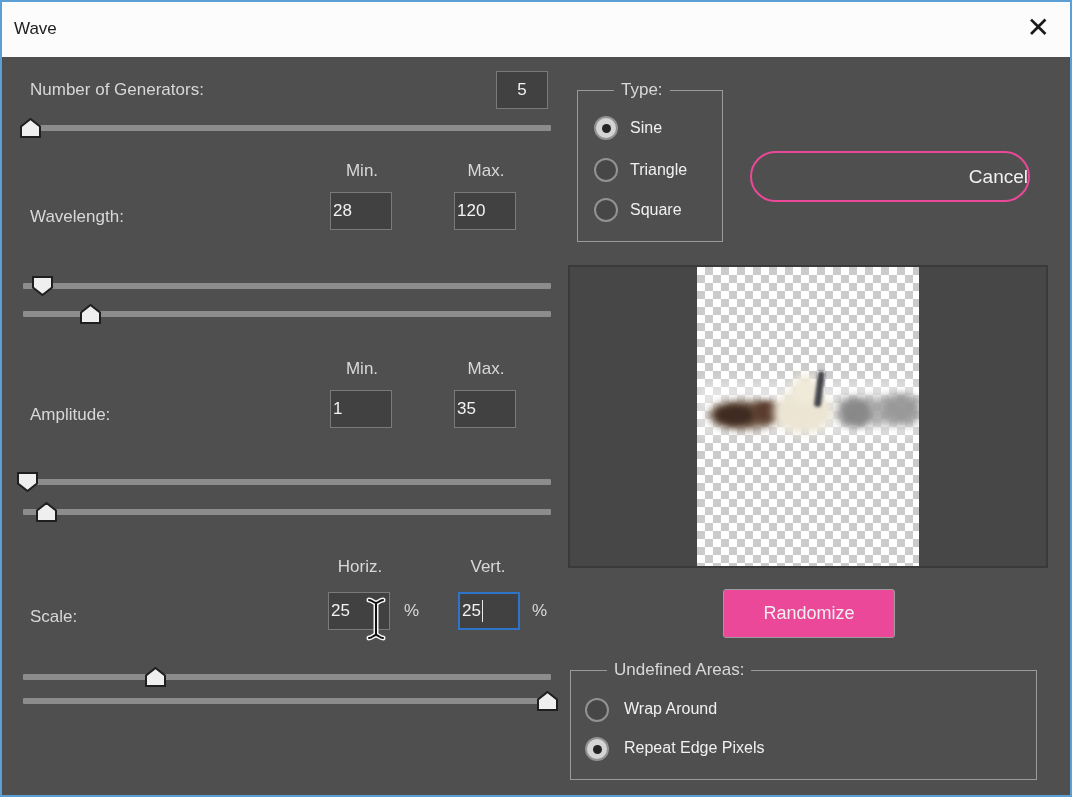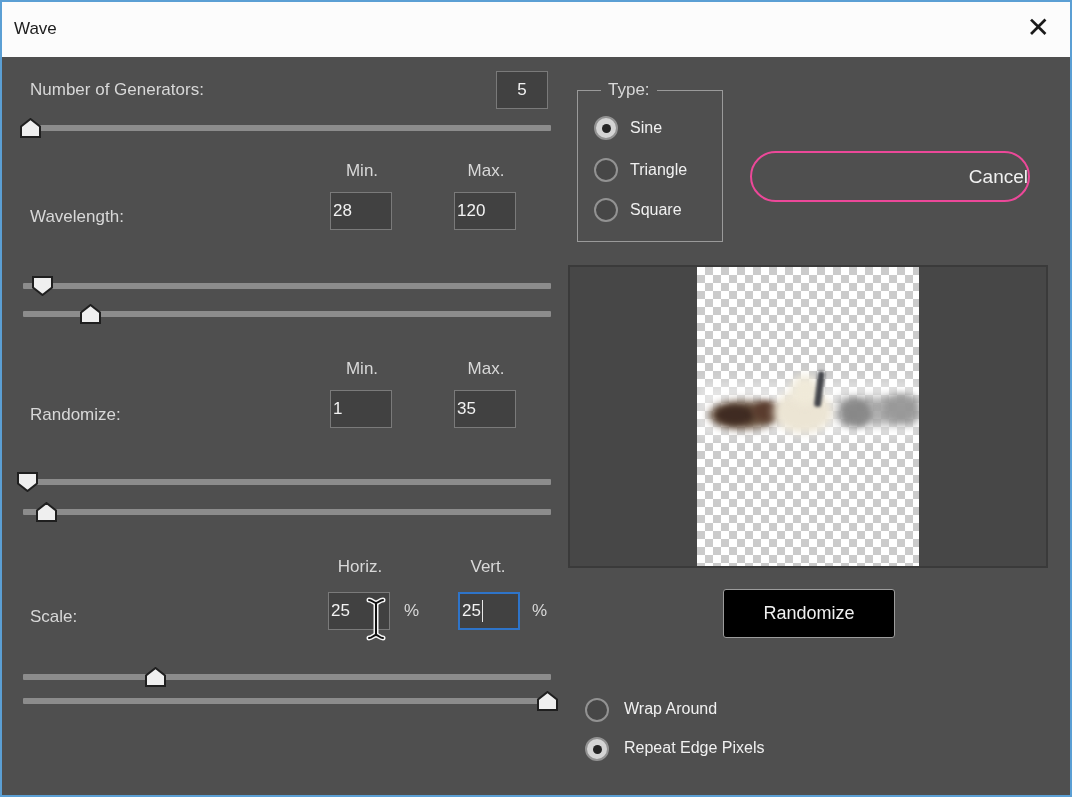--- a/index.html
+++ b/index.html
@@ -22,34 +22,34 @@
           box-sizing:border-box;display:flex;align-items:center;color:#F2F2F2;font-size:17px;padding-left:2px;}
   .valbox.center{justify-content:center;padding-left:0;}
   .valbox.focused{border:2px solid #2E74C9;}
   .caret{display:inline-block;width:1px;height:22px;background:#E8E8E8;margin-left:1px;}
   
   .slider{position:absolute;left:23px;width:528px;height:6px;}
   .track{position:absolute;left:0;top:0;width:100%;height:6px;background:#8C8C8C;border-radius:1px;}
   .thumb{position:absolute;top:-7px;width:21px;height:20px;}
   
   fieldset{position:absolute;margin:0;border:1px solid #9A9A9A;box-sizing:border-box;padding:0;}
-  legend{font-size:17px;color:#D8D8D8;margin-left:23px;padding:0 7px;}
+  legend{font-size:17px;color:#D8D8D8;margin-left:36px;padding:0 7px;}
   .radio{position:absolute;width:24px;height:24px;border-radius:50%;background:#474747;
          border:2px solid #929292;box-sizing:border-box;cursor:pointer;}
   .radio.selected{background:#D4D4D4;}
   .radio.selected::after{content:"";position:absolute;left:50%;top:50%;width:9px;height:9px;
          margin:-4.5px 0 0 -4.5px;border-radius:50%;background:#242424;}
   .radiolabel{position:absolute;font-size:16px;color:#F0F0F0;white-space:nowrap;cursor:pointer;}
   
   .pillbtn{position:absolute;left:750px;width:280px;height:51px;border-radius:26px;box-sizing:border-box;
            background:transparent;display:flex;align-items:center;justify-content:center;
            font-size:19px;color:#F0F0F0;cursor:pointer;}
   .pillbtn.primary{border:2px solid #EFEFEF;}
   .pillbtn.secondary{border:2px solid #ec4899;justify-content:flex-end;}
-  .rectbtn{position:absolute;left:723px;top:589px;width:172px;height:49px;background:#000000;
+  .rectbtn{position:absolute;left:723px;top:589px;width:172px;height:49px;background:#ec4899;
            border:1px solid #9C9C9C;border-radius:3px;box-sizing:border-box;
            display:flex;align-items:center;justify-content:center;font-size:18px;color:#F0F0F0;cursor:pointer;}
   
   .preview{position:absolute;left:568px;top:265px;width:480px;height:303px;background:#474747;
            border:2px solid #3A3A3A;box-sizing:border-box;}
   .checker{position:absolute;left:127px;top:0;width:222px;height:299px;overflow:hidden;
            background-color:#fff;
            background-image:linear-gradient(45deg,#CBCBCB 25%,transparent 25%,transparent 75%,#CBCBCB 75%),
                             linear-gradient(45deg,#CBCBCB 25%,transparent 25%,transparent 75%,#CBCBCB 75%);
            background-size:16px 16px;background-position:0 0,8px 8px;}
@@ -96,21 +96,21 @@
   </div>
   <div class="slider" style="top:311px">
     <div class="track"></div>
     <svg class="thumb" viewBox="0 0 21 20" style="left: calc(12.7% - 10px);">
       <polygon points="10.5,1 20,8.5 20,19 1,19 1,8.5" fill="#EFEFEF" stroke="#1F1F1F" stroke-width="2"></polygon>
     </svg>
   </div>
 
   <div class="colhead" style="left:330px;top:359px">Min.</div>
   <div class="colhead" style="left:454px;top:359px">Max.</div>
-  <div class="lbl" style="left:30px;top:405px">Randomize:</div>
+  <div class="lbl" style="left:30px;top:405px">Amplitude:</div>
   <div class="valbox" style="left:330px;top:390px;width:62px">
     <span>1</span>
   </div>
   <div class="valbox" style="left:454px;top:390px;width:62px">
     <span>35</span>
   </div>
   <div class="slider" style="top:479px">
     <div class="track"></div>
     <svg class="thumb" viewBox="0 0 21 20" style="left: calc(0.8% - 10px);">
       <polygon points="1,1 20,1 20,11.5 10.5,19 1,11.5" fill="#EFEFEF" stroke="#1F1F1F" stroke-width="2"></polygon>
@@ -187,18 +187,21 @@
       <div class="blob" style="left:140px;top:130px;width:82px;height:28px;background:rgba(150,150,150,0.75);filter:blur(4px);border-radius:8px"></div>
       <div class="blob" style="left:144px;top:132px;width:30px;height:28px;background:rgba(130,130,130,0.85);filter:blur(3px)"></div>
       <div class="blob" style="left:186px;top:126px;width:36px;height:30px;background:rgba(145,145,145,0.7);filter:blur(3px)"></div>
     </div>
   </div>
 
   <div class="rectbtn">
     <span>Randomize</span>
   </div>
 
+  <fieldset style="left:570px;top:660px;width:467px;height:120px">
+    <legend>Undefined Areas:</legend>
+  </fieldset>
   <div class="radio" style="left:585px;top:698px"></div>
   <div class="radiolabel" style="left:624px;top:700px">Wrap Around</div>
   <div class="radio selected" style="left:585px;top:737px"></div>
   <div class="radiolabel" style="left:624px;top:739px">Repeat Edge Pixels</div>
 
 </div>
 
 </body></html>

